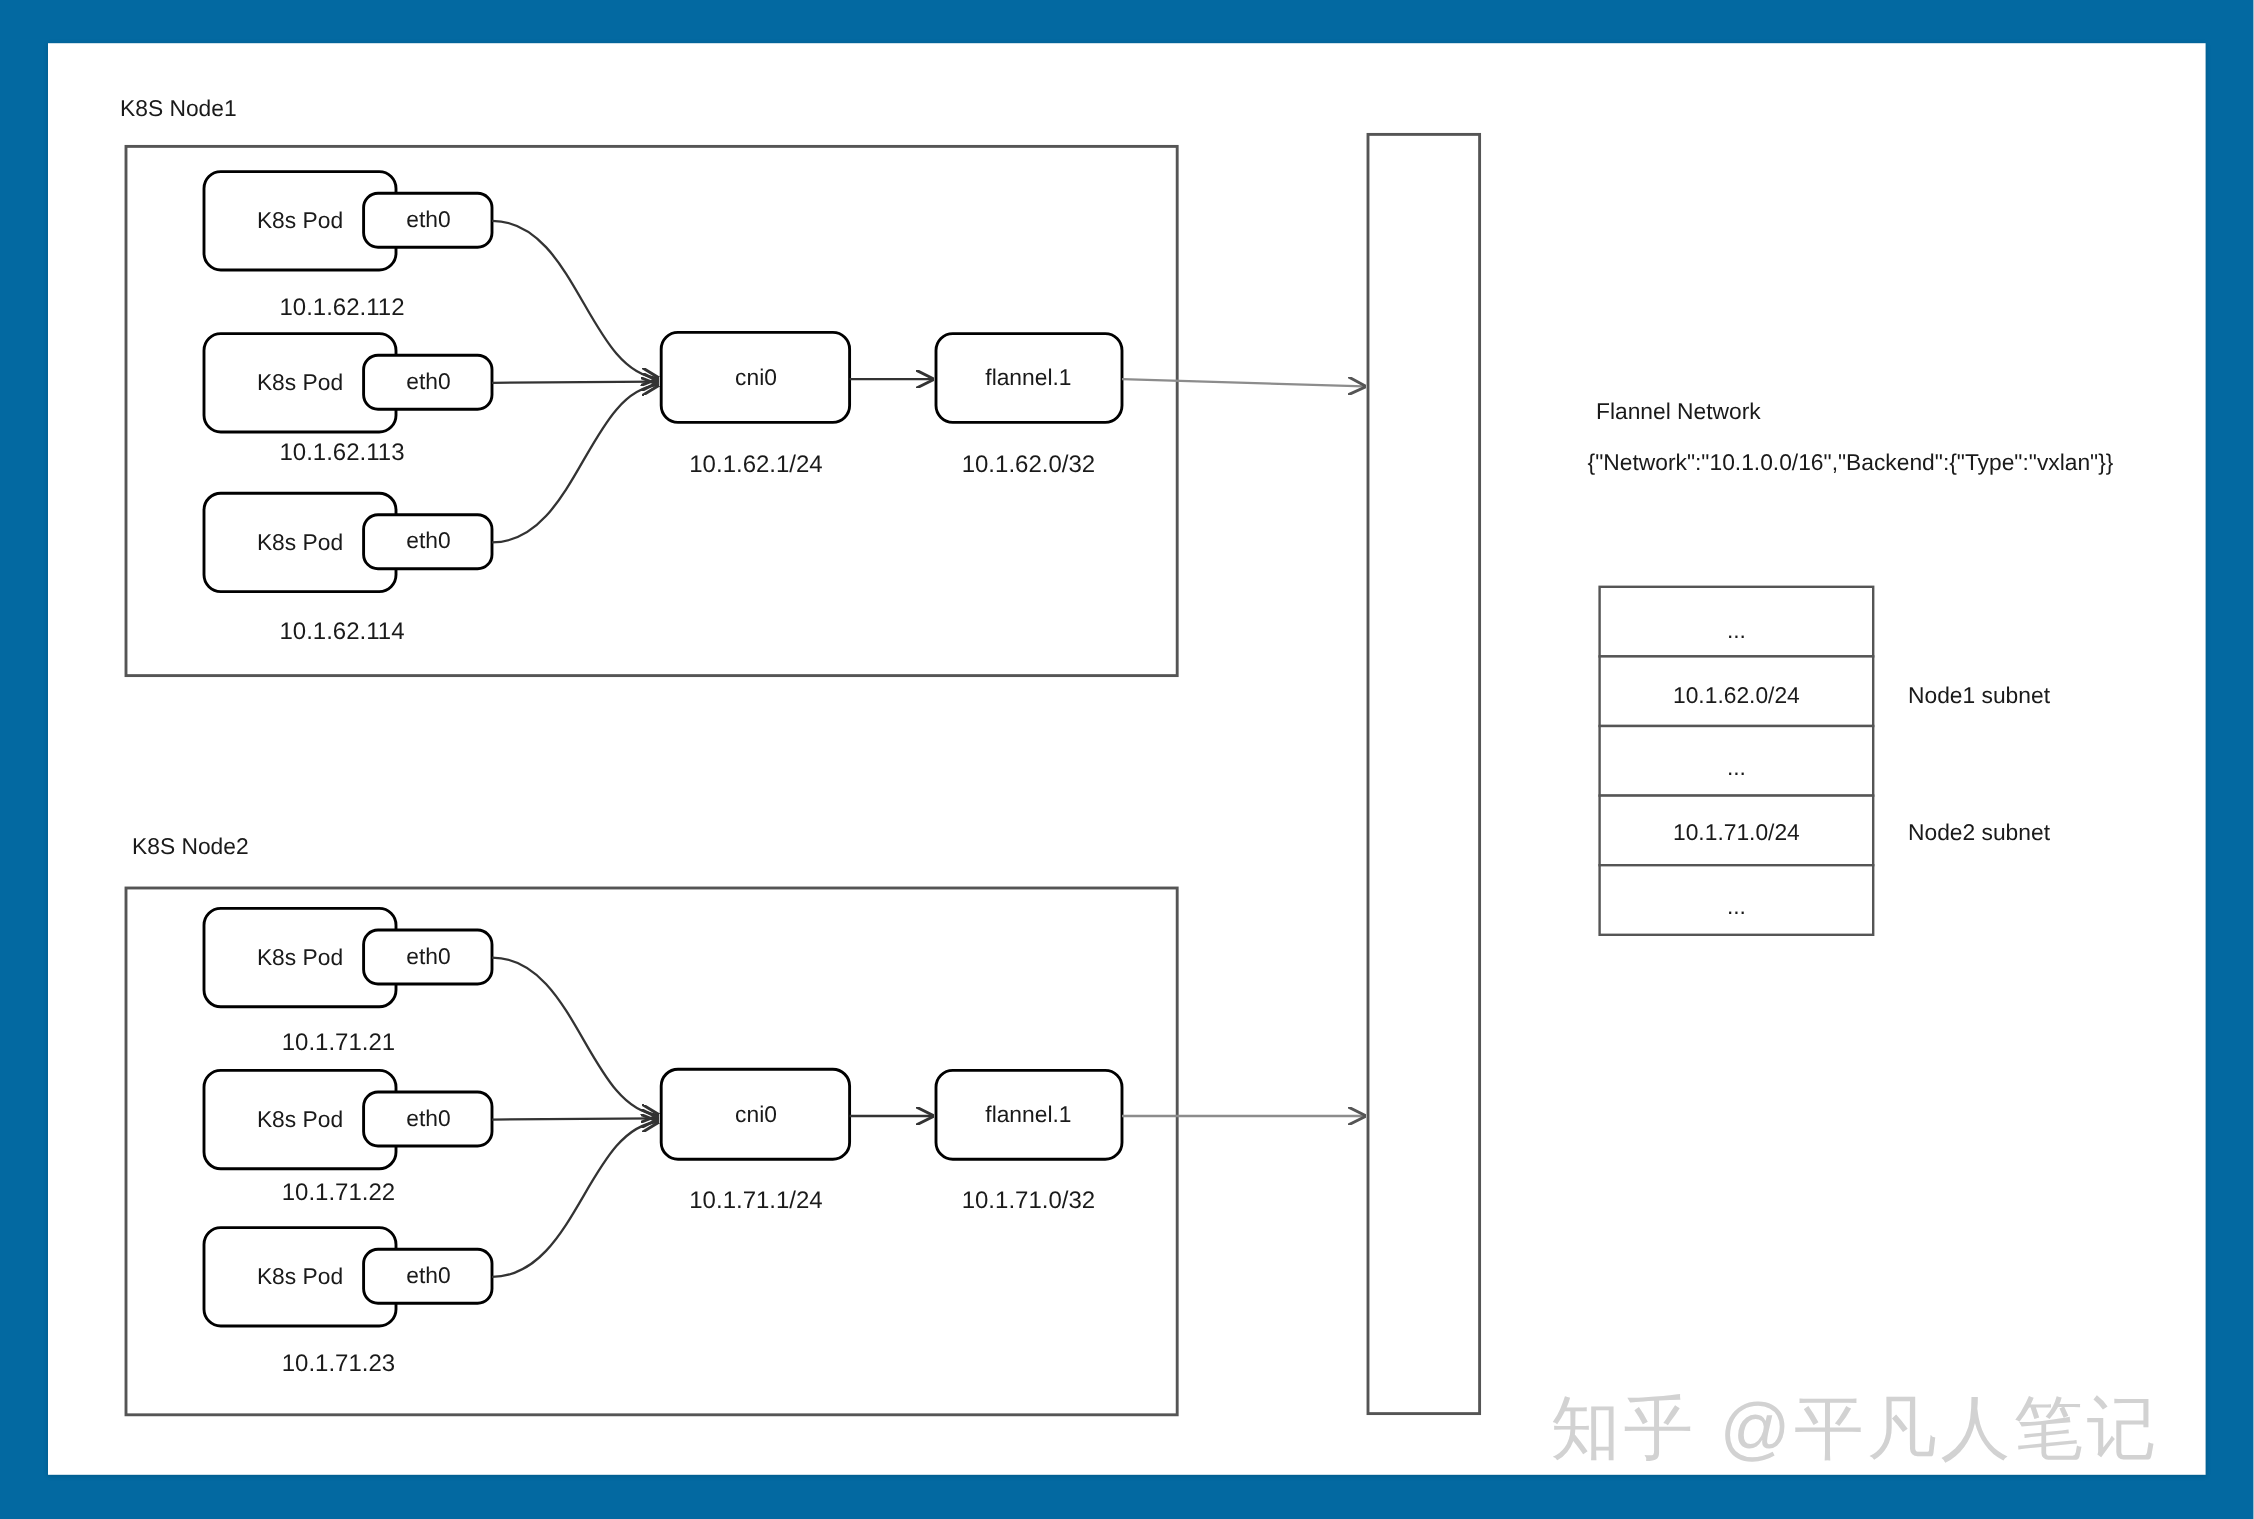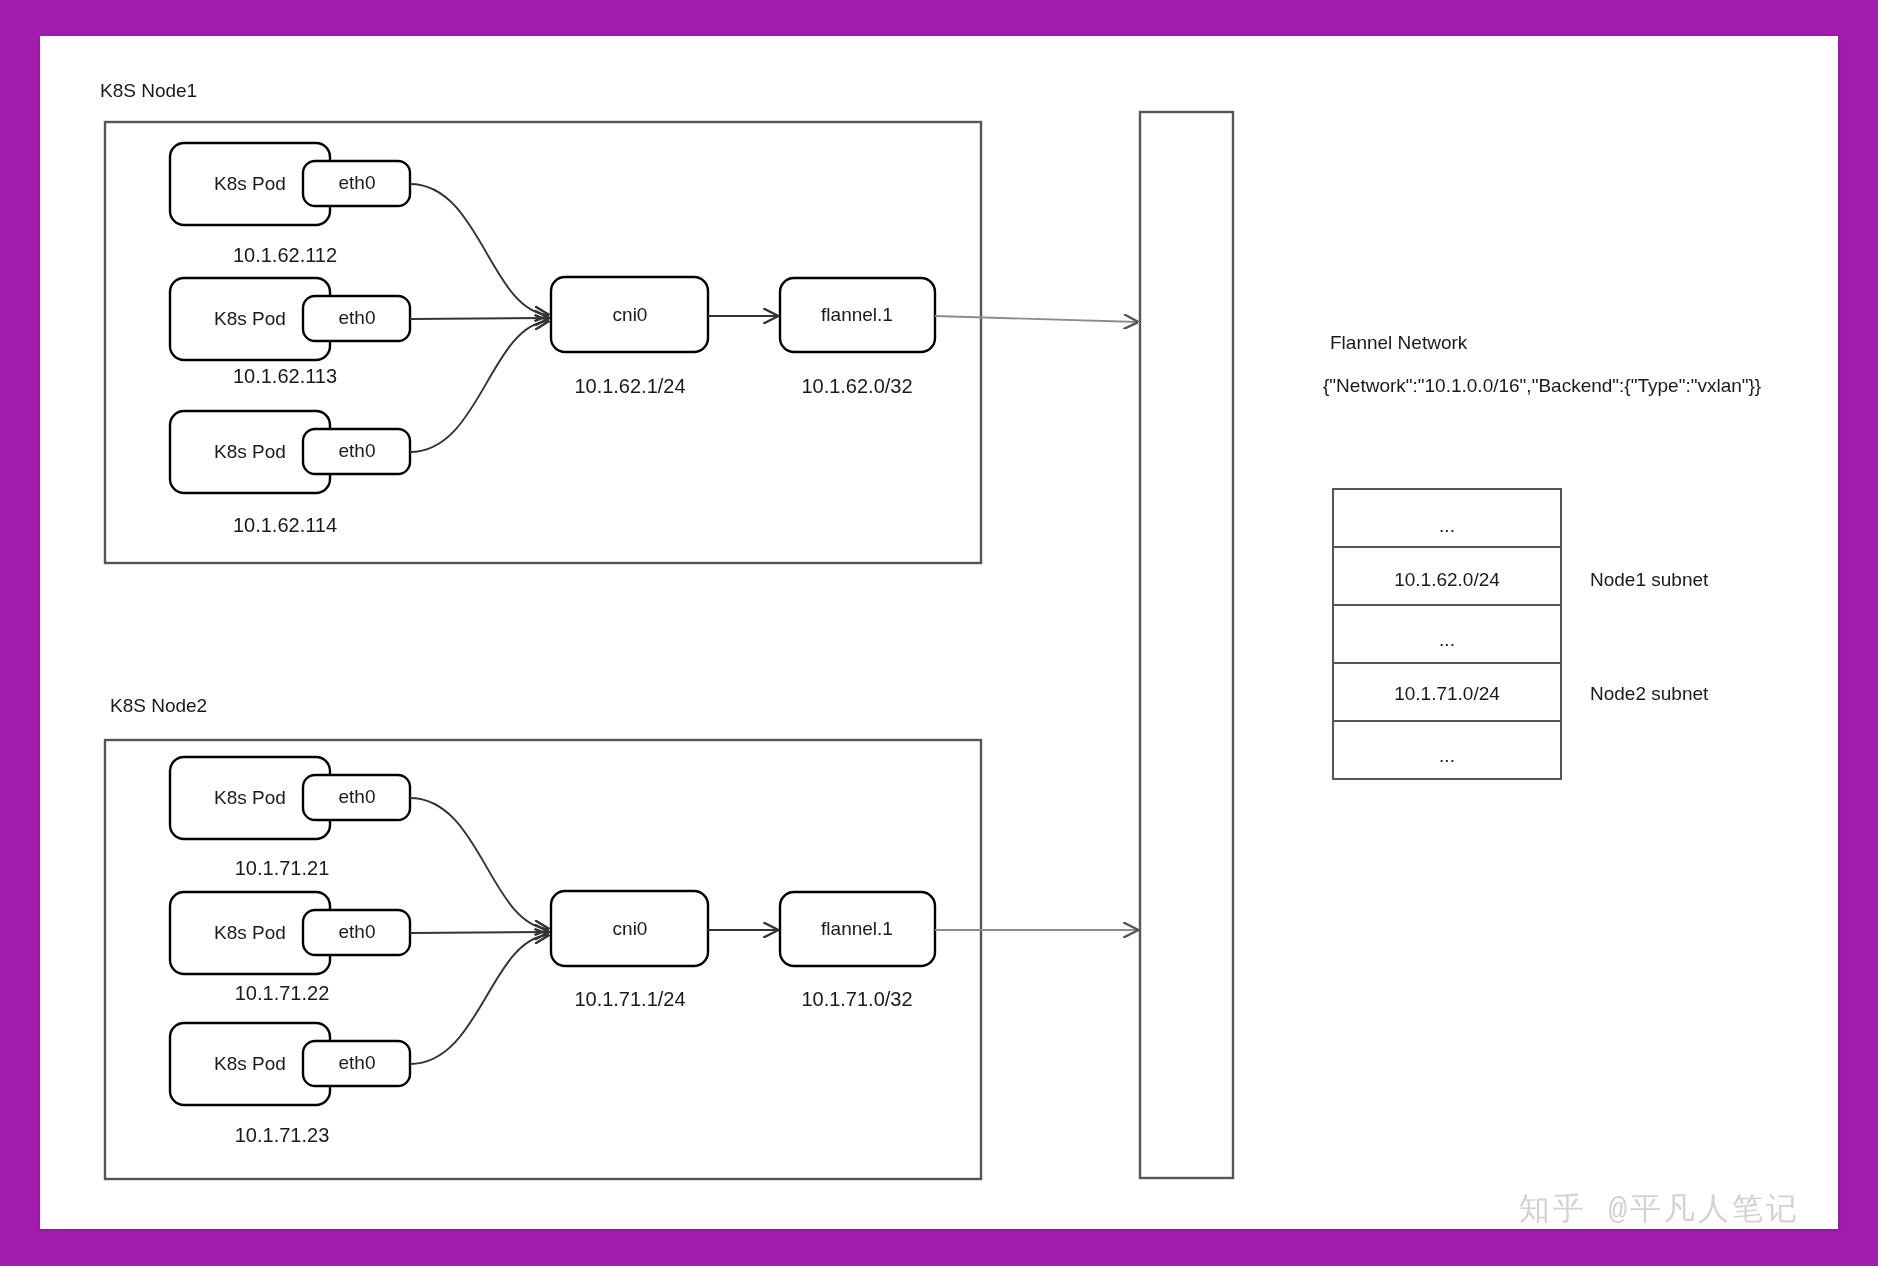--- a/index.html
+++ b/index.html
@@ -5,21 +5,21 @@
   html, body {
     margin: 0;
     padding: 0;
     background: #ececec;
     font-family: "Liberation Sans", sans-serif;
   }
   #stage {
     position: relative;
     width: 1878px;
     height: 1266px;
-    background: #a21caf;
+    background: #0369a1;
     overflow: hidden;
   }
   #card {
     position: absolute;
     left: 40px;
     top: 36px;
     width: 1798px;
     height: 1193px;
     background: #ffffff;
     box-shadow: 0 1px 4px rgba(0,0,0,0.16);
@@ -45,24 +45,24 @@
   .t-box { font-size: 19px; text-anchor: middle; }
   .t-ip { font-size: 20px; text-anchor: middle; }
   .t-flannel-title { font-size: 19px; text-anchor: start; }
   .t-flannel-cfg { font-size: 19px; text-anchor: start; }
   .t-tbl { font-size: 19px; text-anchor: middle; }
   .t-tbl-note { font-size: 19px; text-anchor: start; }
   .watermark {
     position: absolute;
     right: 78px;
     bottom: 36px;
-    font-size: 31px;
+    font-size: 58px;
     color: #d2d2d2;
     letter-spacing: 3px;
-    font-family: Liberation Mono, monospace;
+    font-family: Liberation Sans, sans-serif;
     white-space: nowrap;
   }
 </style>
 </head>
 <body>
 
 <div id="stage">
   <div id="card"></div>
 
   <svg class="diagram" viewBox="0 0 1878 1266">

